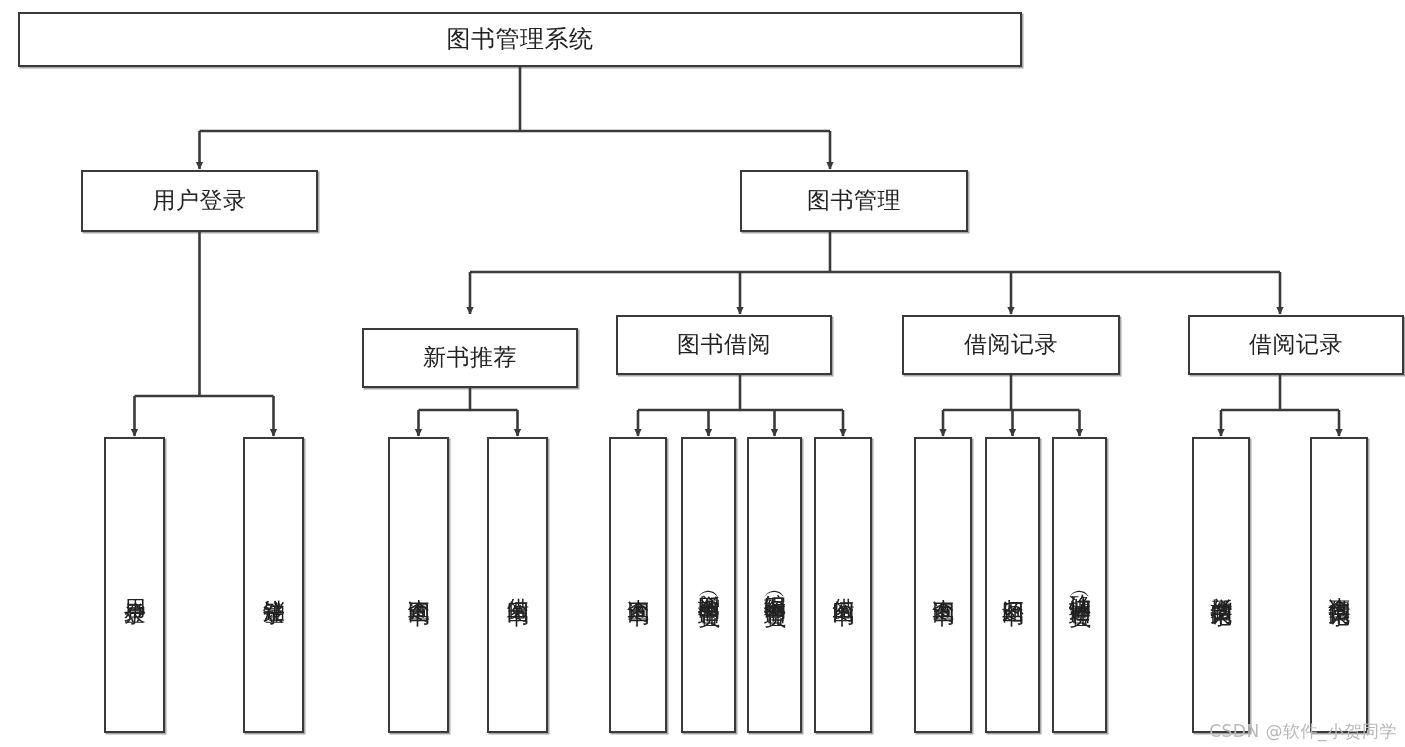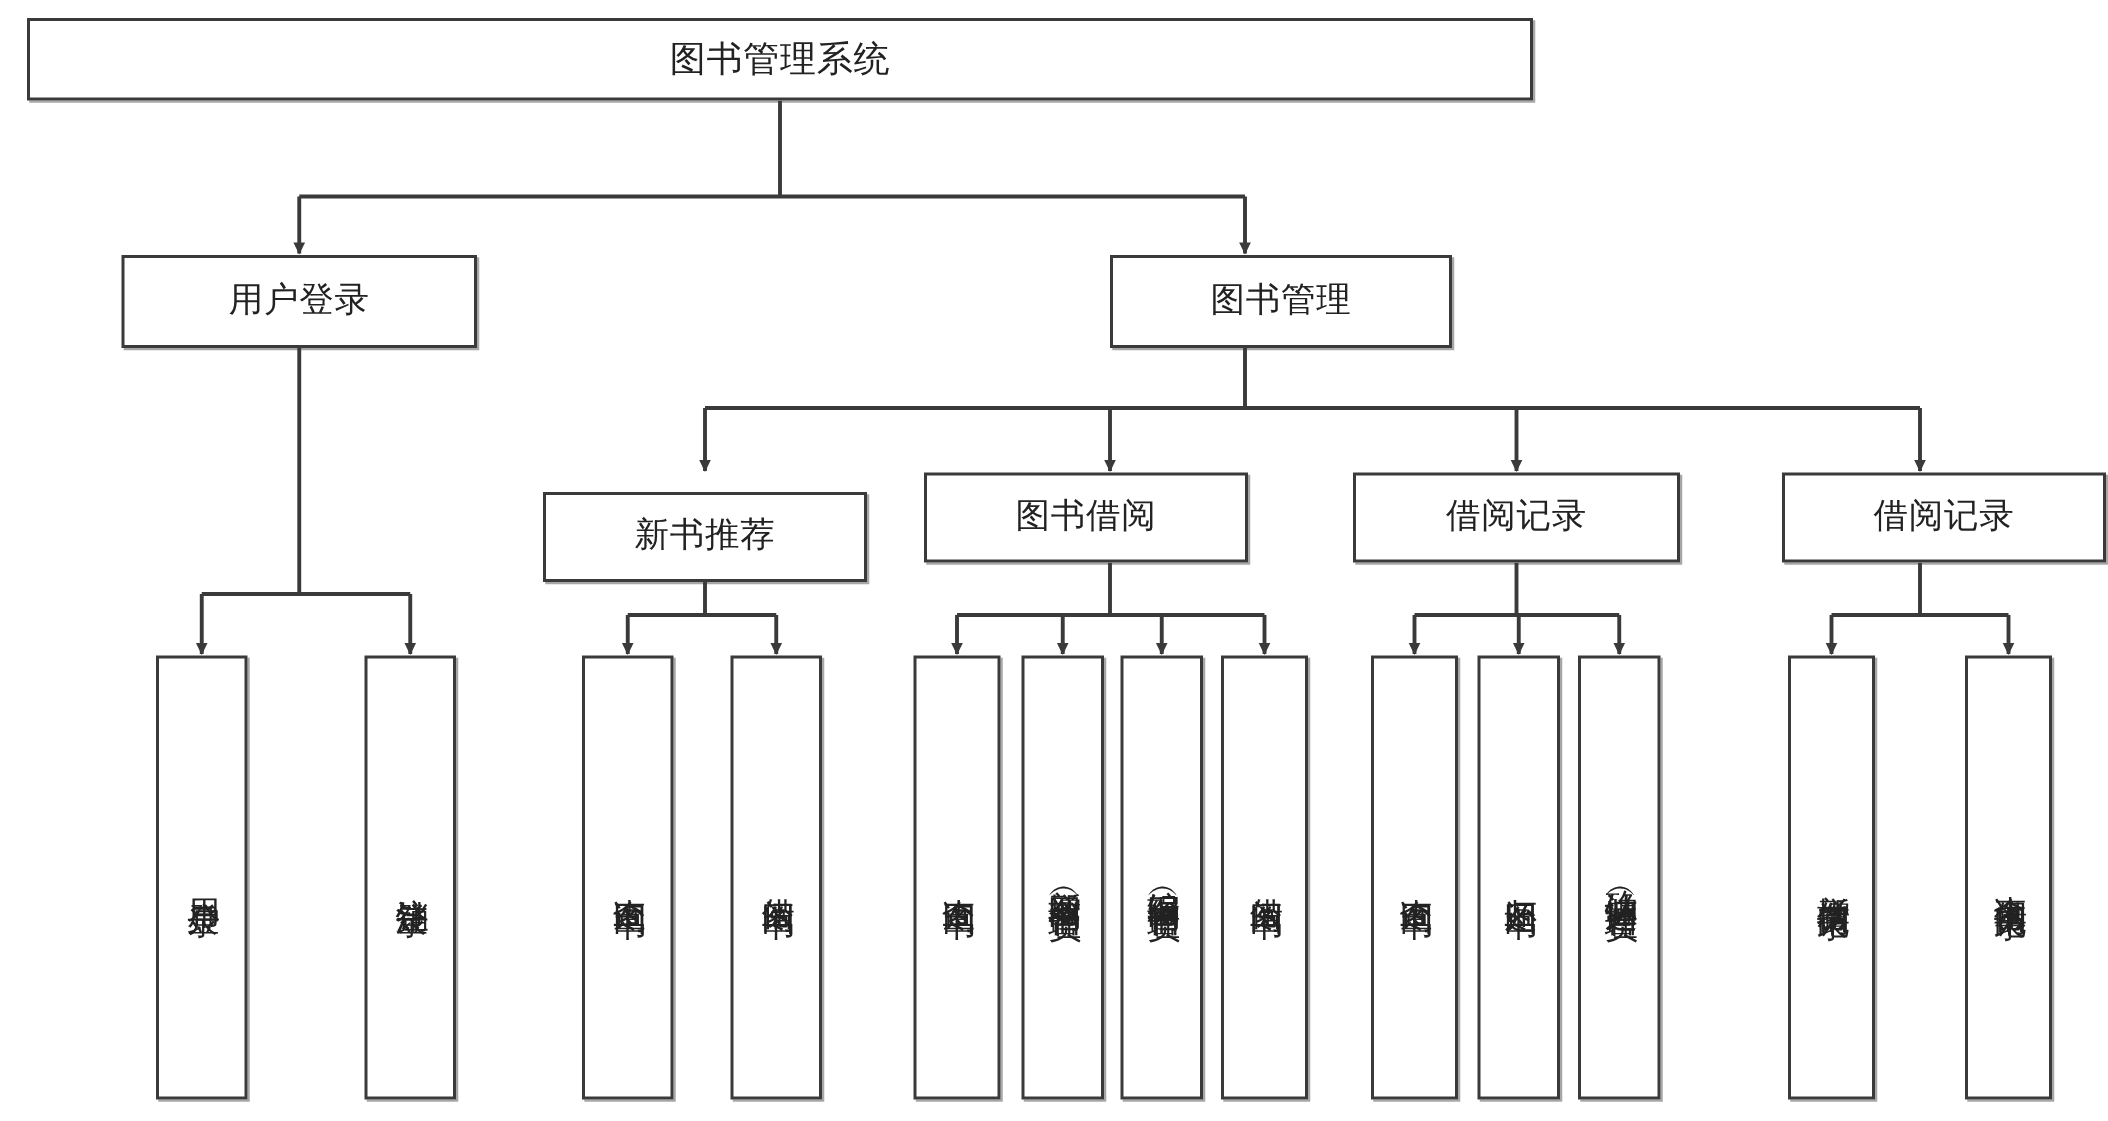--- a/index.html
+++ b/index.html
@@ -179,13 +179,14 @@
         <span class="label">确认归还（管理员）</span>
       </div>
       <div class="node vertical" style="left: 1192px; top: 437px; width: 58px; height: 296px;">
         <span class="label">新增借阅记录</span>
       </div>
       <div class="node vertical" style="left: 1310px; top: 437px; width: 58px; height: 296px;">
         <span class="label">查询借阅记录</span>
       </div>
     </div>
 
+  <div class="watermark">CSDN @软件_小贺同学</div>
 </div>
 
 </body></html>

